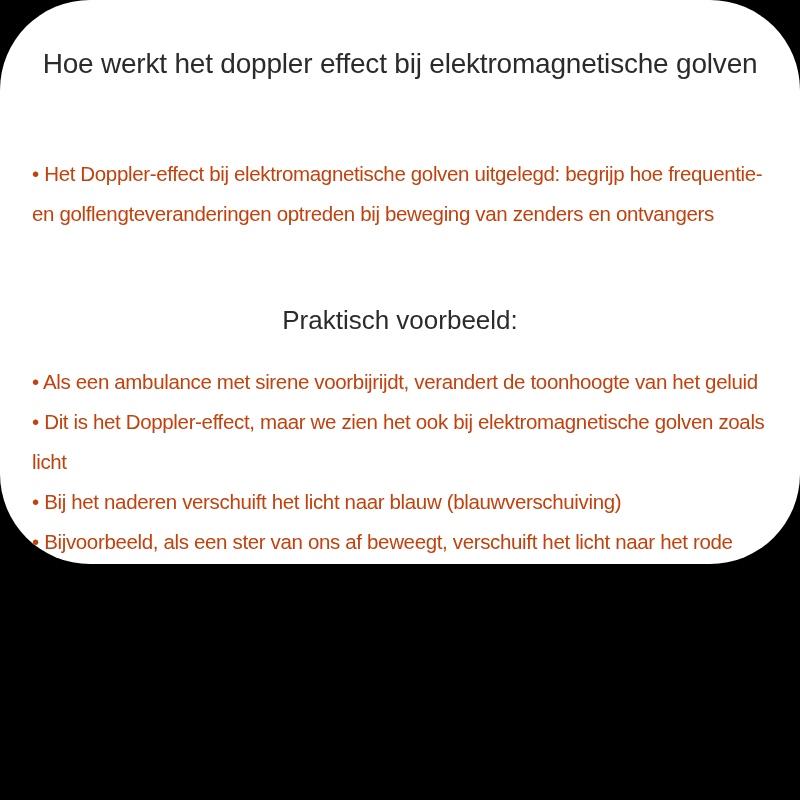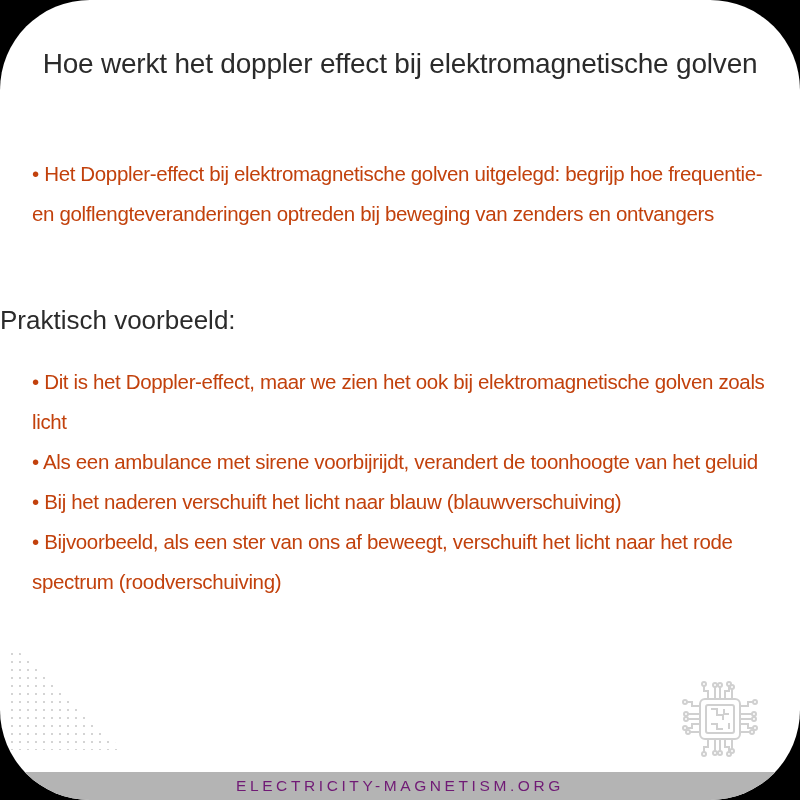--- a/index.html
+++ b/index.html
@@ -2,37 +2,37 @@
 <html><head>
   <meta charset="utf-8">
   <style>
     html, body { margin: 0; padding: 0; }
     body {
       width: 800px; height: 800px; background: #000000;
       font-family: "Liberation Sans", "DejaVu Sans", sans-serif;
       overflow: hidden;
     }
     .card {
-      position: absolute; left: 0; top: 0; width: 800px; height: 800px;
+      position: absolute; left: 0; top: 0; width: 800px; height: 564px;
       background: #ffffff; border-radius: 90px; overflow: hidden;
     }
     .title {
       position: absolute; left: 30px; right: 30px; top: 42px;
       text-align: center; font-size: 28px; line-height: 44px; color: #2b2b2b;
       letter-spacing: -0.2px;
     }
     .block {
       position: absolute; left: 32px; right: 20px;
       font-size: 20.5px; line-height: 40px; color: #c2410c;
       letter-spacing: -0.35px;
     }
     .intro { top: 154px; }
     .subtitle {
       position: absolute; left: 0; right: 0; top: 300px;
-      text-align: left; font-size: 26px; line-height: 40px; color: #2b2b2b;
+      text-align: center; font-size: 26px; line-height: 40px; color: #2b2b2b;
     }
     .examples { top: 362px; }
     .dots {
       position: absolute; left: 8px; top: 650px; width: 115px; height: 100px;
       background-image: radial-gradient(circle, #cfcfcf 1.1px, transparent 1.3px);
       background-size: 8px 8px;
       clip-path: polygon(0 0, 8% 0, 100% 100%, 0 100%);
       opacity: 0.9;
     }
     .chip {
@@ -48,22 +48,22 @@
 <body>
 
 <div class="card">
   <div class="title">Hoe werkt het doppler effect bij elektromagnetische golven</div>
 
   <div class="block intro">• Het Doppler-effect bij elektromagnetische golven uitgelegd: begrijp hoe frequentie- en golflengteveranderingen optreden bij beweging van zenders en ontvangers</div>
 
   <div class="subtitle">Praktisch voorbeeld:</div>
 
   <div class="block examples">
+    <div>• Als een ambulance met sirene voorbijrijdt, verandert de toonhoogte van het geluid</div>
     <div>• Dit is het Doppler-effect, maar we zien het ook bij elektromagnetische golven zoals licht</div>
-    <div>• Als een ambulance met sirene voorbijrijdt, verandert de toonhoogte van het geluid</div>
     <div>• Bij het naderen verschuift het licht naar blauw (blauwverschuiving)</div>
     <div>• Bijvoorbeeld, als een ster van ons af beweegt, verschuift het licht naar het rode spectrum (roodverschuiving)</div>
   </div>
 
   <div class="dots"></div>
 
   <svg class="chip" viewBox="0 0 90 90" fill="none" stroke="#d0d0d0" stroke-width="2">
     <rect x="25" y="25" width="40" height="40" rx="5"></rect>
     <rect x="31" y="31" width="28" height="28" rx="2"></rect>
     <path d="M36 35 h6 v6 h6 v5 M54 40 h-5 v-5 M36 50 h6 v5 h6 M54 49 v6"></path>

